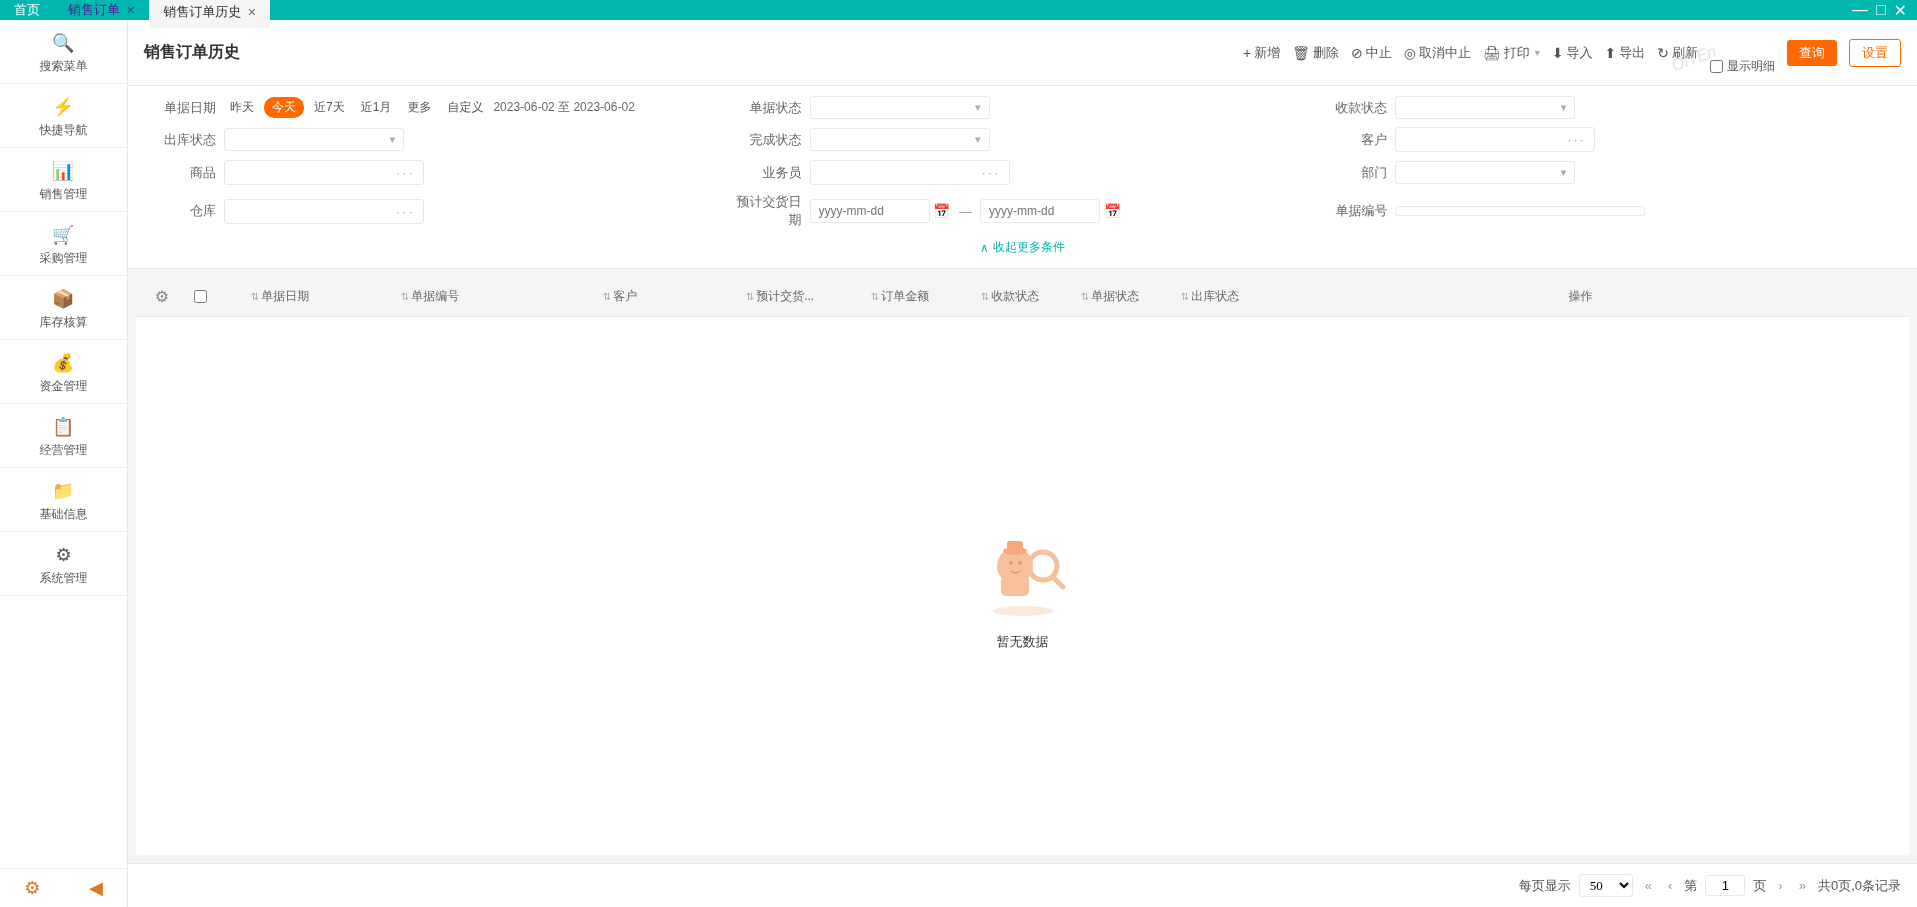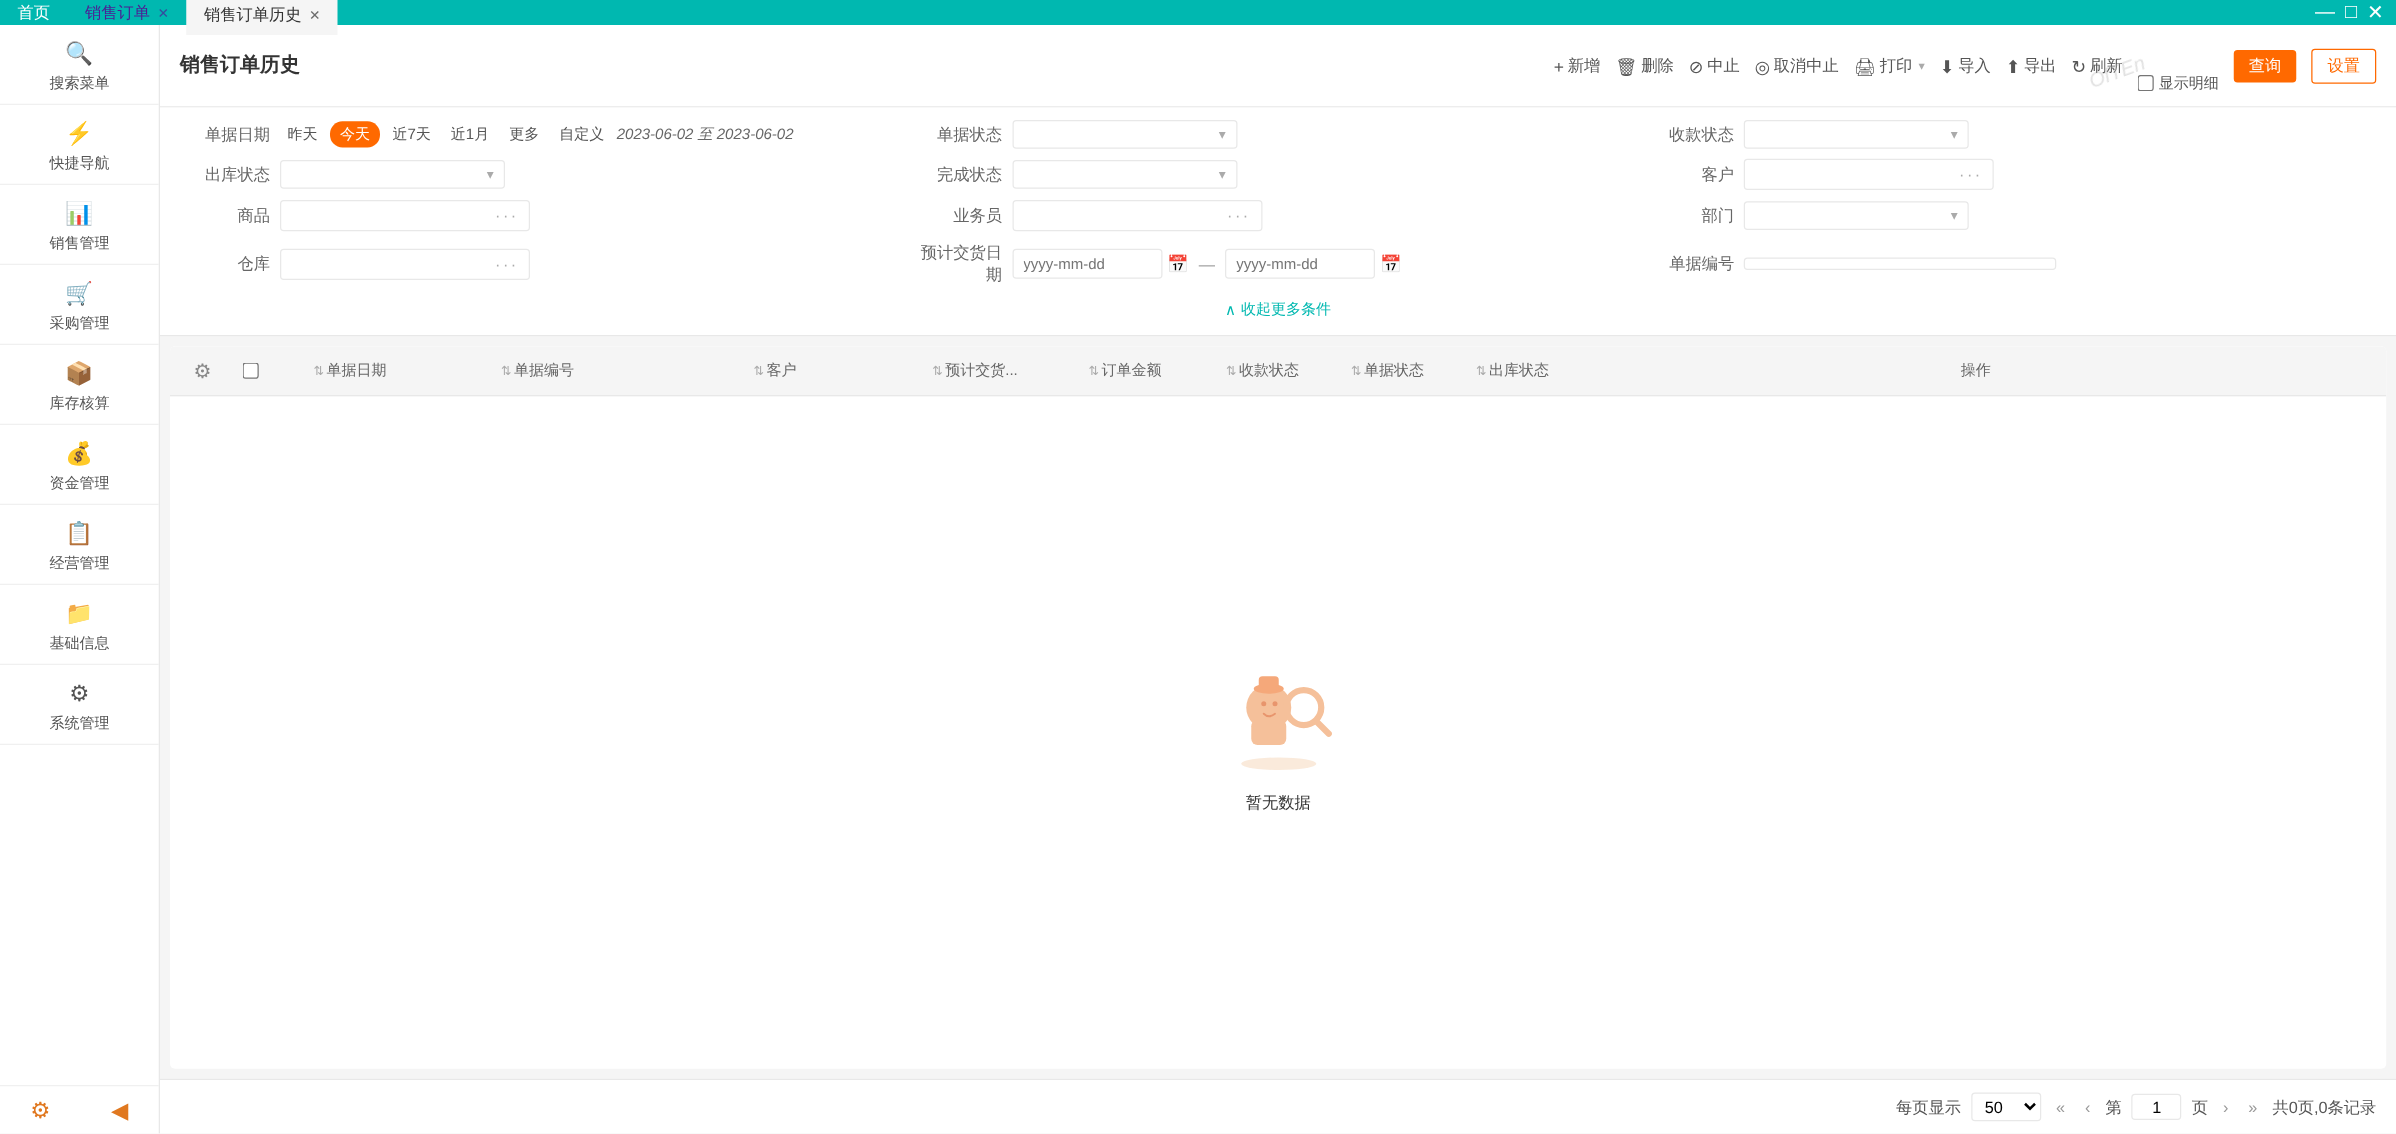--- a/index.html
+++ b/index.html
@@ -37,21 +37,21 @@
     .toolbar-checkbox { display: flex; align-items: center; gap: 4px; font-size: 12px; color: #555; margin-top: 28px; }
 
     
     .filter-area { background: #fff; padding: 10px 16px; border-bottom: 1px solid #e8e8e8; flex-shrink: 0; }
     .filter-row { display: flex; align-items: center; margin-bottom: 8px; gap: 0; }
     .filter-label { width: 80px; text-align: right; color: #666; font-size: 13px; flex-shrink: 0; padding-right: 8px; }
     .filter-control { display: flex; align-items: center; flex: 1; }
     .date-group { display: flex; align-items: center; gap: 4px; }
     .date-btn { padding: 2px 6px; border-radius: 3px; cursor: pointer; font-size: 12px; color: #555; }
     .date-btn.active { background: #ff6900; color: #fff; border-radius: 10px; padding: 2px 8px; }
-    .date-range { font-size: 12px; color: #666; margin-left: 4px; font-style: italic; }
+    .date-range { font-size: 12px; color: #666; margin-left: 4px; }
     .select-control { border: 1px solid #e8e8e8; border-radius: 3px; padding: 4px 8px; font-size: 13px; color: #333; background: #fff; min-width: 180px; display: flex; align-items: center; justify-content: space-between; cursor: pointer; }
     .select-control .arrow { color: #aaa; font-size: 11px; }
     .input-with-dots { border: 1px solid #e8e8e8; border-radius: 3px; padding: 4px 8px; font-size: 13px; color: #aaa; background: #fff; min-width: 200px; display: flex; align-items: center; justify-content: flex-end; }
     .input-with-dots .dots { color: #aaa; letter-spacing: 2px; }
     .filter-section { display: flex; align-items: center; width: 33.33%; }
     .date-input-group { display: flex; align-items: center; gap: 4px; }
     .date-input { border: 1px solid #e8e8e8; border-radius: 3px; padding: 4px 8px; font-size: 12px; color: #aaa; background: #fff; width: 120px; }
     .calendar-icon { color: #aaa; cursor: pointer; font-size: 14px; }
     .dash { color: #999; margin: 0 4px; }
     .collapse-row { text-align: center; color: #00b8b0; font-size: 12px; cursor: pointer; padding: 2px 0; display: flex; align-items: center; justify-content: center; gap: 4px; }
@@ -73,21 +73,21 @@
     .col-doc-status { width: 100px; }
     .col-stock-status { width: 100px; }
     .col-action { flex: 1; }
 
     
     .empty-state { flex: 1; display: flex; flex-direction: column; align-items: center; justify-content: center; padding: 40px 0; }
     .empty-icon { width: 100px; height: 100px; margin-bottom: 12px; }
 
     
     .pagination { height: 44px; background: #fff; border-top: 1px solid #e8e8e8; display: flex; align-items: center; justify-content: flex-end; padding: 0 16px; gap: 8px; font-size: 13px; color: #555; flex-shrink: 0; }
-    .page-size-select { border: 1px solid #e8e8e8; padding: 2px 6px; border-radius: 3px; font-size: 13px; background: #fff; }
+    .page-size-select { border: 1px solid #e8e8e8; padding: 2px 6px; border-radius: 3px; font-size: 13px; background: #fff; font-family: Liberation Serif, serif; }
     .page-nav-btn { cursor: pointer; color: #999; font-size: 13px; padding: 2px 4px; }
     .page-input { width: 40px; border: 1px solid #e8e8e8; text-align: center; padding: 2px 4px; border-radius: 3px; font-size: 13px; }
 
     .settings-icon-btn { width: 36px; height: 36px; display: flex; align-items: center; justify-content: center; cursor: pointer; color: #888; font-size: 16px; }
     .checkbox-cell { width: 40px; display: flex; align-items: center; justify-content: center; }
 
     
     .watermark { position: fixed; top: 50px; right: 200px; color: rgba(180,180,180,0.4); font-size: 16px; font-style: italic; pointer-events: none; z-index: 9999; transform: rotate(-20deg); }
   </style>
 </head>

